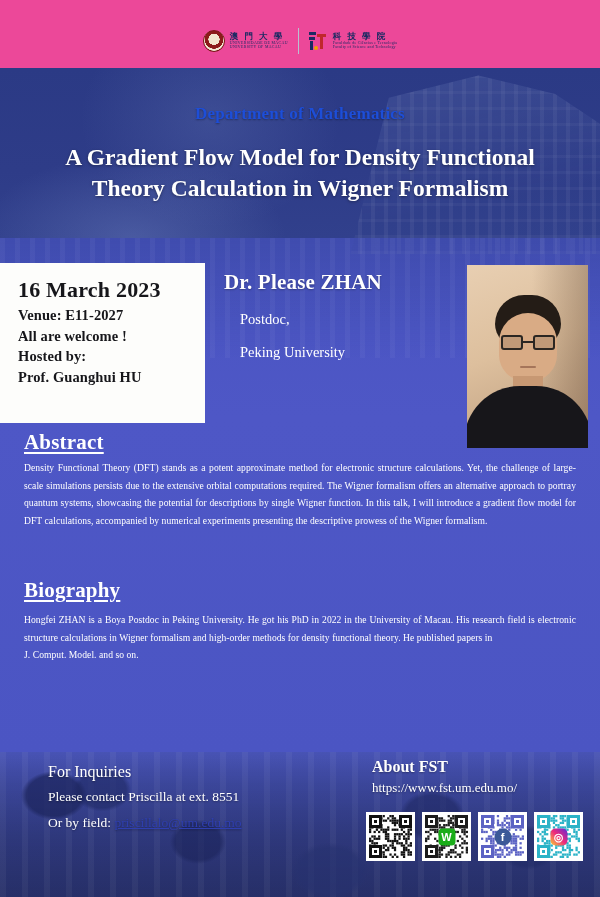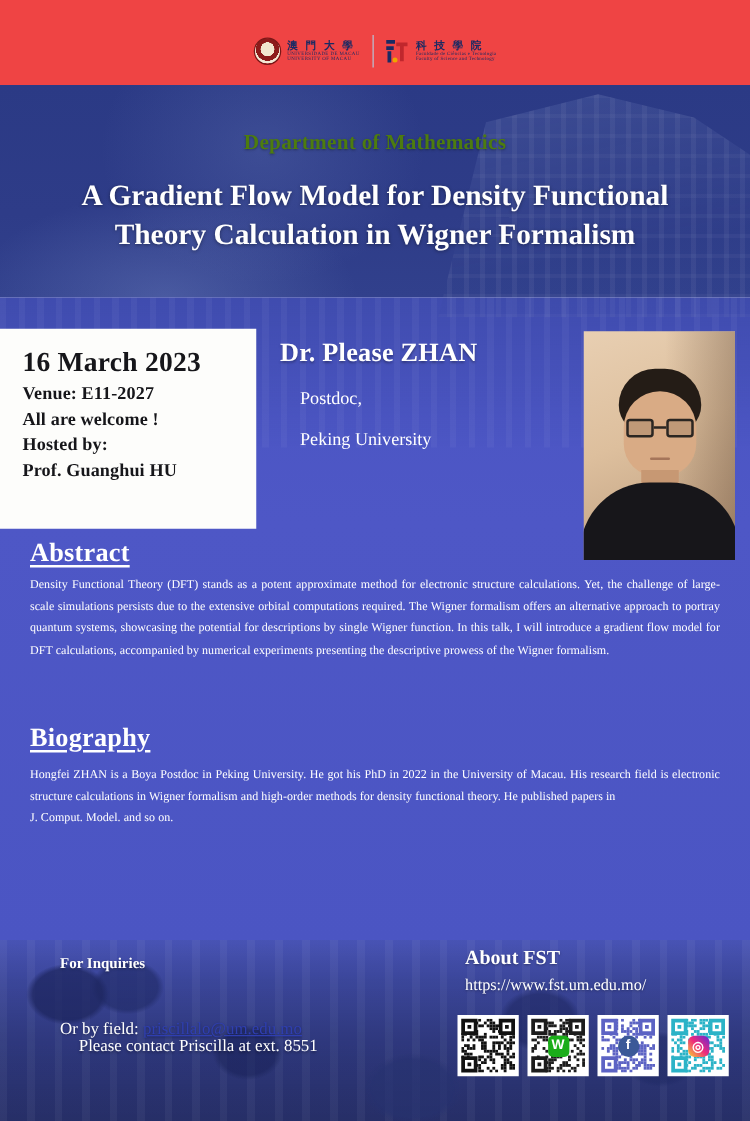--- a/index.html
+++ b/index.html
@@ -4,21 +4,21 @@
 <style>
   html,body{margin:0;padding:0;}
   body{
     width:600px;height:897px;overflow:hidden;
     font-family:"Liberation Serif", serif;
     background:#ffffff;
   }
   .poster{position:relative;width:600px;height:897px;overflow:hidden;background:#fff;}
 
   
-  .header{position:absolute;left:0;top:0;width:600px;height:68px;background:#ef4444;z-index:6;}
+  .header{position:absolute;left:0;top:0;width:600px;height:68px;background:#ec4899;z-index:6;}
   .logos{position:absolute;left:0;top:28px;width:600px;display:flex;align-items:center;justify-content:center;gap:10px;}
   .logo-um{display:flex;align-items:center;gap:5px;}
   .crest{width:22px;height:22px;border-radius:50%;background:
       radial-gradient(circle at 50% 42%, #f2e6cf 0 36%, #8c1b1b 37% 60%, #f3e9d5 61% 74%, #8c1b1b 75% 100%);
       border:1px solid #7a1717;box-sizing:border-box;}
   .um-txt{display:flex;flex-direction:column;justify-content:center;line-height:1.05;}
   .um-cn{font-size:8.5px;color:#1b2a63;letter-spacing:2px;font-weight:bold;}
   .um-pt{font-size:3.9px;color:#1b2a63;letter-spacing:.35px;}
   .um-en{font-size:3.9px;color:#1b2a63;letter-spacing:.35px;}
   .divider-v{width:1px;height:26px;background:#b9bfd2;}
@@ -78,21 +78,21 @@
       radial-gradient(ellipse 44px 34px at 72% 44%, rgba(26,35,90,.6) 0 60%, rgba(26,35,90,0) 74%),
       radial-gradient(ellipse 40px 30px at 88% 66%, rgba(30,40,98,.6) 0 60%, rgba(30,40,98,0) 74%),
       repeating-linear-gradient(90deg, rgba(255,255,255,.05) 0 6px, rgba(255,255,255,0) 6px 22px),
       linear-gradient(180deg, rgba(60,72,150,.25) 0%, rgba(34,42,92,.55) 100%);
     mix-blend-mode:normal;
   }
 
   
   .dept{
     position:absolute;left:0;top:104px;width:600px;text-align:center;z-index:5;
-    color:#4d7c0f;font-size:17px;font-weight:bold;letter-spacing:.2px;
+    color:#1d4ed8;font-size:17px;font-weight:bold;letter-spacing:.2px;
     text-shadow:0 1px 2px rgba(0,0,0,.35);
   }
   .title{
     position:absolute;left:60px;top:142px;width:480px;text-align:center;z-index:5;
     color:#ffffff;font-size:23.5px;font-weight:bold;line-height:1.32;
     text-shadow:0 1px 3px rgba(0,0,0,.4);
   }
 
   
   .infobox{
@@ -136,22 +136,22 @@
     position:absolute;z-index:5;color:#ffffff;font-size:9.6px;line-height:1.85;
     text-align:justify;letter-spacing:.05px;
   }
   #abstract-head{left:24px;top:430px;}
   #abstract-body{left:24px;top:459px;width:552px;}
   #bio-head{left:24px;top:578px;}
   #bio-body{left:24px;top:611px;width:552px;}
   .bio-tail{display:block;text-align:left;}
 
   
-  .inq-head{position:absolute;left:48px;top:763px;z-index:6;color:#fff;font-size:12px;font-weight:bold;text-shadow:0 1px 2px rgba(0,0,0,.35);}
-  .inq-l1{position:absolute;left:63px;top:789px;z-index:6;color:#fff;font-size:13.5px;text-shadow:0 1px 2px rgba(0,0,0,.35);margin-top:40px;}
+  .inq-head{position:absolute;left:48px;top:763px;z-index:6;color:#fff;font-size:16px;font-weight:normal;text-shadow:0 1px 2px rgba(0,0,0,.35);}
+  .inq-l1{position:absolute;left:48px;top:789px;z-index:6;color:#fff;font-size:13.5px;text-shadow:0 1px 2px rgba(0,0,0,.35);}
   .inq-l2{position:absolute;left:48px;top:815px;z-index:6;color:#fff;font-size:13.5px;text-shadow:0 1px 2px rgba(0,0,0,.35);}
   .inq-mail{color:#2f3fb0;text-decoration:underline;}
   .fst-head{position:absolute;left:372px;top:758px;z-index:6;color:#fff;font-size:16px;font-weight:bold;text-shadow:0 1px 2px rgba(0,0,0,.35);}
   .fst-url{position:absolute;left:372px;top:780px;z-index:6;color:#fff;font-size:13px;text-shadow:0 1px 2px rgba(0,0,0,.35);}
 
   .qr-row{position:absolute;left:366px;top:812px;z-index:6;display:flex;gap:7px;}
   .qr{width:49px;height:49px;padding:3px;box-sizing:border-box;background:#fff;position:relative;}
   .qr .noise{position:absolute;left:3px;top:3px;right:3px;bottom:3px;}
   .qr .mk{position:absolute;width:13px;height:13px;border:3px solid currentColor;box-sizing:border-box;}
   .qr .mk::after{content:"";position:absolute;left:2px;top:2px;right:2px;bottom:2px;background:currentColor;}

